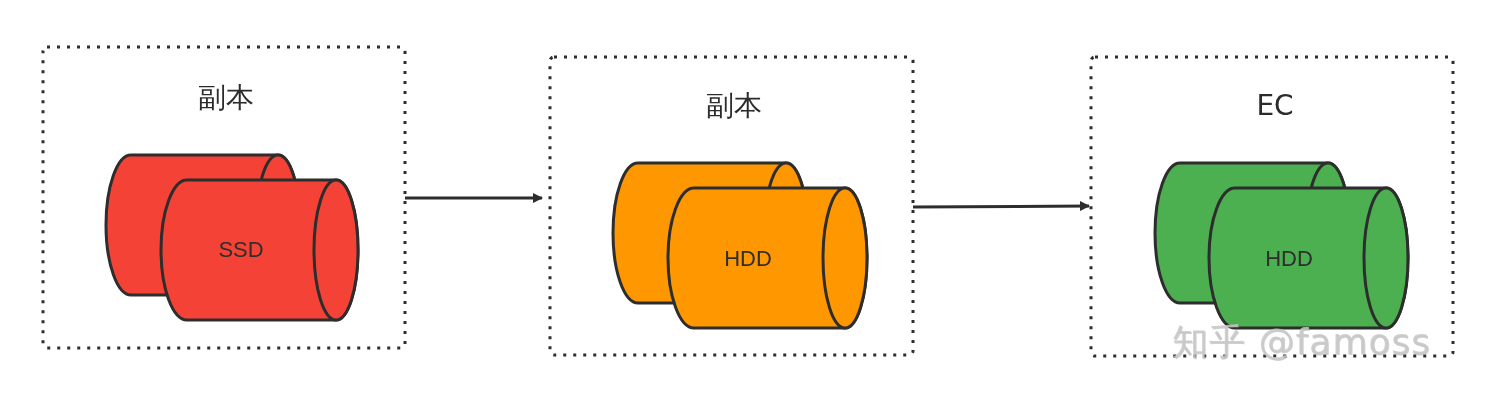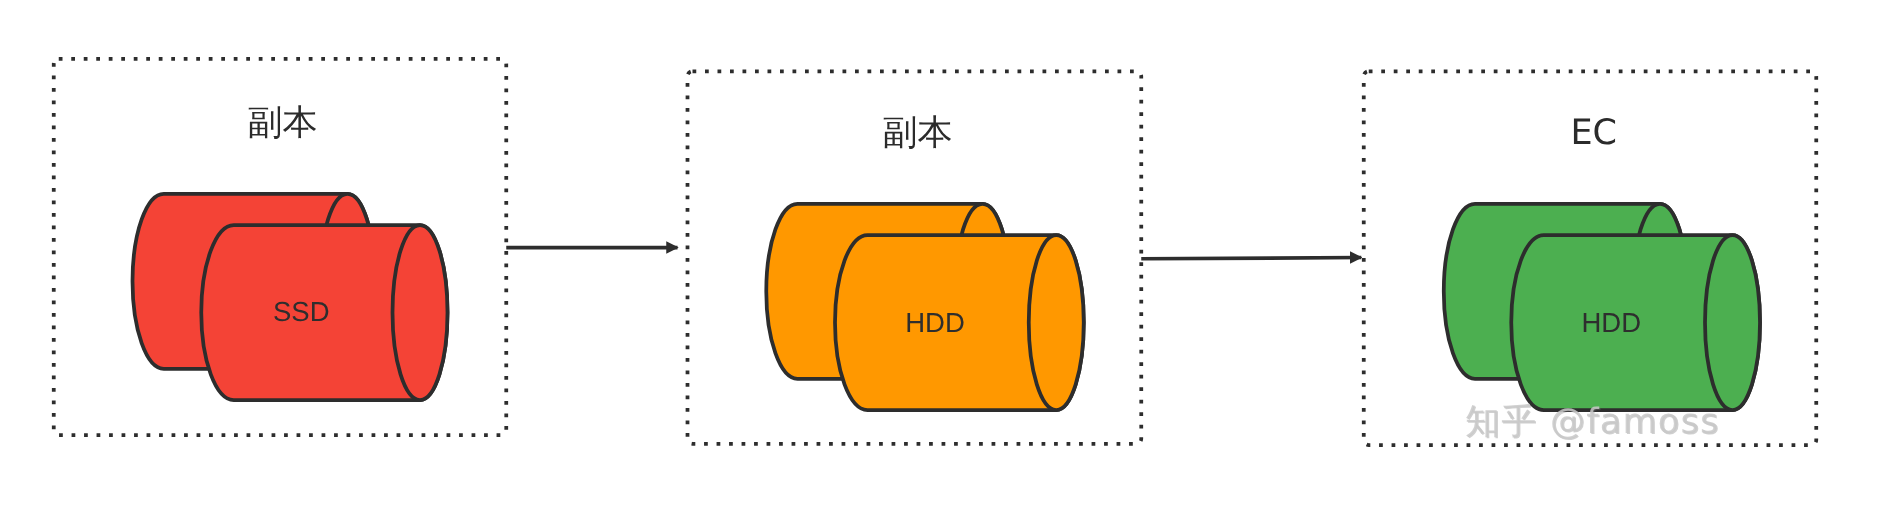--- a/index.html
+++ b/index.html
@@ -2,21 +2,21 @@
 <html><head>
   <meta charset="utf-8">
   <style>
     html, body { margin: 0; padding: 0; background: #ffffff; }
     body { width: 1512px; height: 416px; position: relative; overflow: hidden;
            font-family: "DejaVu Sans", "Liberation Sans", sans-serif; }
     svg#diagram { position: absolute; left: 0; top: 0; }
     .stage-title { font-family: "DejaVu Sans", "Liberation Sans", sans-serif; font-size: 28px; fill: #2b2b2b; text-anchor: middle; }
     .disk-label { font-family: "Liberation Sans", "DejaVu Sans", sans-serif; font-size: 22px; fill: #2e2e2e; text-anchor: middle; dominant-baseline: middle; }
     .watermark { position: absolute; left: 1172px; top: 318px; font-family: "DejaVu Sans", "Liberation Sans", sans-serif;
-                 font-size: 28px; color: rgba(200,200,200,0.85); letter-spacing: 1px; white-space: nowrap;
+                 font-size: 36px; color: rgba(200,200,200,0.85); letter-spacing: 1px; white-space: nowrap;
                  text-shadow: 1px 1px 0 rgba(120,120,120,0.35); }
   </style>
 </head>
 <body>
 
 <svg id="diagram" width="1512" height="416" viewBox="0 0 1512 416" xmlns="http://www.w3.org/2000/svg">
   <defs>
     <marker id="arrowhead" markerWidth="10" markerHeight="10" refX="9" refY="5" orient="auto" markerUnits="userSpaceOnUse" viewBox="0 0 10 10">
       <path d="M0,0 L10,5 L0,10 z" fill="#2D2D2D"></path>
     </marker>

